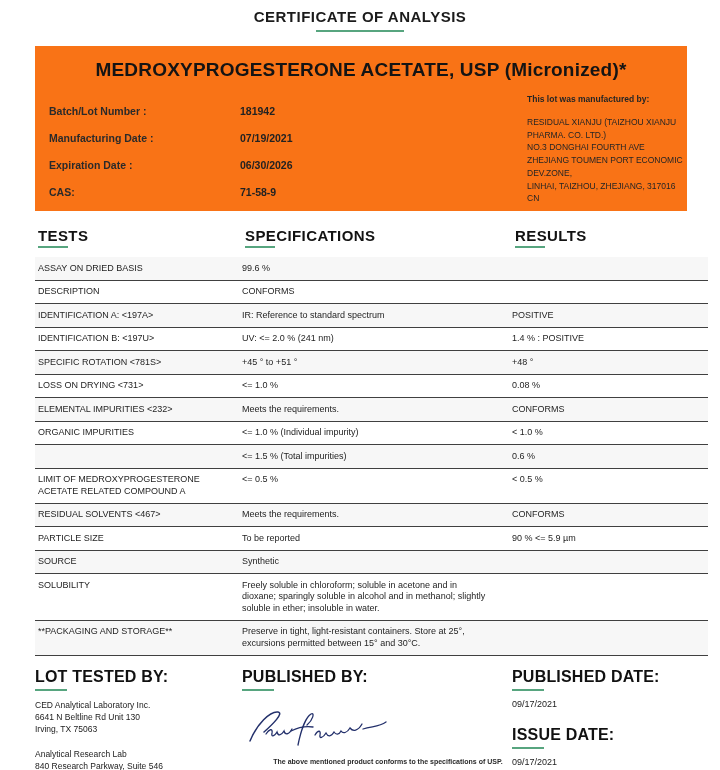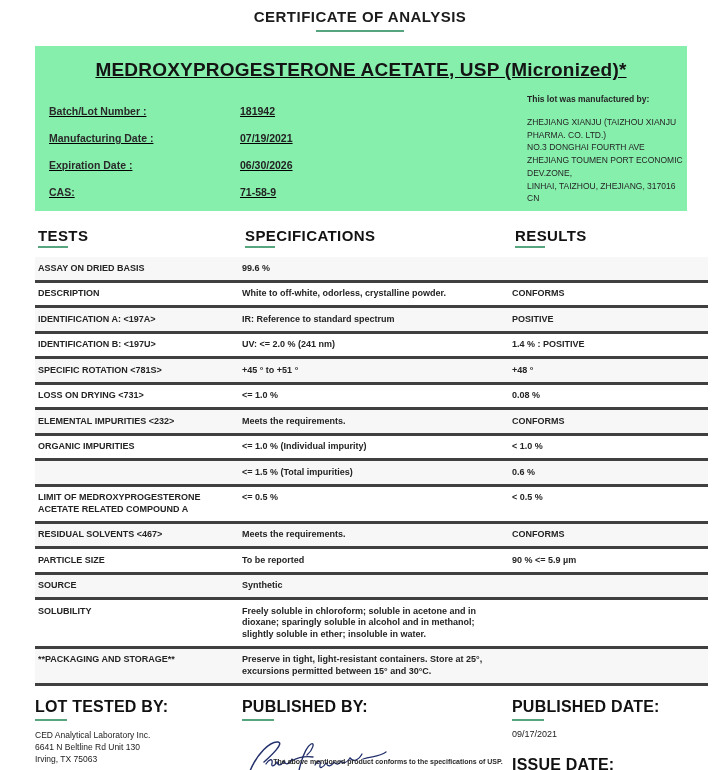--- a/index.html
+++ b/index.html
@@ -7,40 +7,40 @@
   html,body{ background:#fff; }
   body{ font-family:"Liberation Sans", sans-serif; }
   .page{ position:relative; width:720px; height:770px; background:#fff; overflow:hidden; }
 
   
   .doc-title{ text-align:center; padding-top:8px; font-size:15px; font-weight:700;
               letter-spacing:.5px; color:var(--ink); }
   .title-rule{ width:88px; height:2px; background:var(--green); margin:5px auto 0; }
 
   
-  .product-panel{ margin:14px 33px 0 35px; background:#86efac; padding:13px 0 9px;text-decoration:underline; }
+  .product-panel{ margin:14px 33px 0 35px; background:#f97316; padding:13px 0 9px; }
   .product-name{ text-align:center; font-size:19px; font-weight:700; color:#141414;
                  letter-spacing:.2px; margin-bottom:9px; }
   .panel-body{ position:relative; padding-left:14px; min-height:112px; }
   .field-row{ height:27px; display:flex; align-items:flex-end; font-size:10.5px;
               font-weight:600; color:#2a2a2a; }
   .field-label{ width:191px; }
   .field-value{ font-weight:700; color:#222; }
   .manufacturer{ position:absolute; top:3px; left:492px; width:180px; font-size:8.5px;
                  color:#252525; line-height:1.5; }
   .mfr-heading{ font-weight:700; margin-bottom:10px; }
 
   
   .spec-section{ margin:16px 12px 0 35px; }
   .spec-head{ display:grid; grid-template-columns:207px 270px 1fr; padding-left:3px; }
   .spec-head-cell h3{ font-size:15px; font-weight:700; letter-spacing:.4px; color:#121212; }
   .head-rule{ width:30px; height:2px; background:var(--green); margin-top:2px; }
   .spec-rows{ margin-top:9px; }
   .spec-row{ display:grid; grid-template-columns:204px 270px 1fr; padding:5.5px 0 5.5px 3px;
-             border-bottom:3px solid #404040; font-size:9px; color:#242424; line-height:1.28;font-weight:bold; }
+             border-bottom:1px solid #404040; font-size:9px; color:#242424; line-height:1.28; }
   .spec-row:nth-child(odd){ background:#f7f7f7; }
   .cell-test span{ display:inline-block; max-width:175px; }
   .cell-spec span{ display:inline-block; max-width:250px; }
 
   
   .cert-footer{ margin:12px 12px 0 35px; display:grid; grid-template-columns:207px 270px 1fr; }
   .f-heading{ font-size:16px; font-weight:700; color:#111; letter-spacing:.2px; }
   .f-rule{ width:32px; height:2px; background:var(--green); margin:3px 0 8px; }
   .lab-block{ font-size:8.5px; color:#222; line-height:1.42; }
   .lab-block + .lab-block{ margin-top:13px; }
@@ -76,21 +76,21 @@
             <div class="field-value">06/30/2026</div>
           </div>
           <div class="field-row">
             <div class="field-label">CAS:</div>
             <div class="field-value">71-58-9</div>
           </div>
         </div>
       <div class="manufacturer">
         <div class="mfr-heading">This lot was manufactured by:</div>
         <div class="mfr-lines">
-            <div class="mfr-line">ZHEJIANG XIANJU (TAIZHOU XIANJU</div>
+            <div class="mfr-line">RESIDUAL XIANJU (TAIZHOU XIANJU</div>
             <div class="mfr-line">PHARMA. CO. LTD.)</div>
             <div class="mfr-line">NO.3 DONGHAI FOURTH AVE</div>
             <div class="mfr-line">ZHEJIANG TOUMEN PORT ECONOMIC</div>
             <div class="mfr-line">DEV.ZONE,</div>
             <div class="mfr-line">LINHAI, TAIZHOU, ZHEJIANG, 317016</div>
             <div class="mfr-line">CN</div>
           </div>
       </div>
     </div>
   </section>
@@ -110,21 +110,20 @@
         <div class="head-rule"></div>
       </div>
     </div>
     <div class="spec-rows">
         <div class="spec-row">
           <div class="cell-test"><span>ASSAY ON DRIED BASIS</span></div>
           <div class="cell-result"><span>99.6 %</span></div>
         </div>
         <div class="spec-row">
           <div class="cell-test"><span>DESCRIPTION</span></div>
-          <div class="cell-spec"><span>White to off-white, odorless, crystalline powder.</span></div>
           <div class="cell-result"><span>CONFORMS</span></div>
         </div>
         <div class="spec-row">
           <div class="cell-test"><span>IDENTIFICATION A: &lt;197A&gt;</span></div>
           <div class="cell-spec"><span>IR: Reference to standard spectrum</span></div>
           <div class="cell-result"><span>POSITIVE</span></div>
         </div>
         <div class="spec-row">
           <div class="cell-test"><span>IDENTIFICATION B: &lt;197U&gt;</span></div>
           <div class="cell-spec"><span>UV: &lt;= 2.0 % (241 nm)</span></div>

